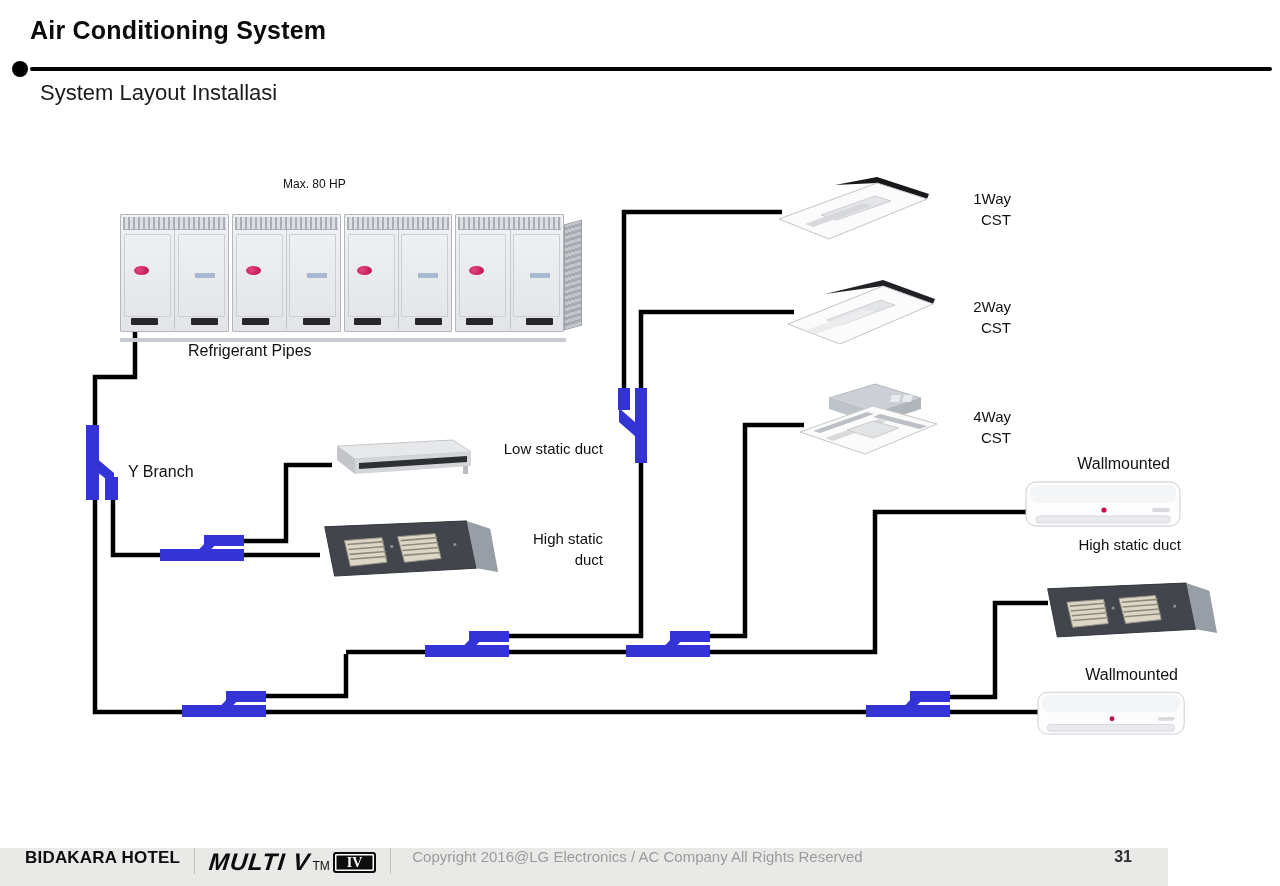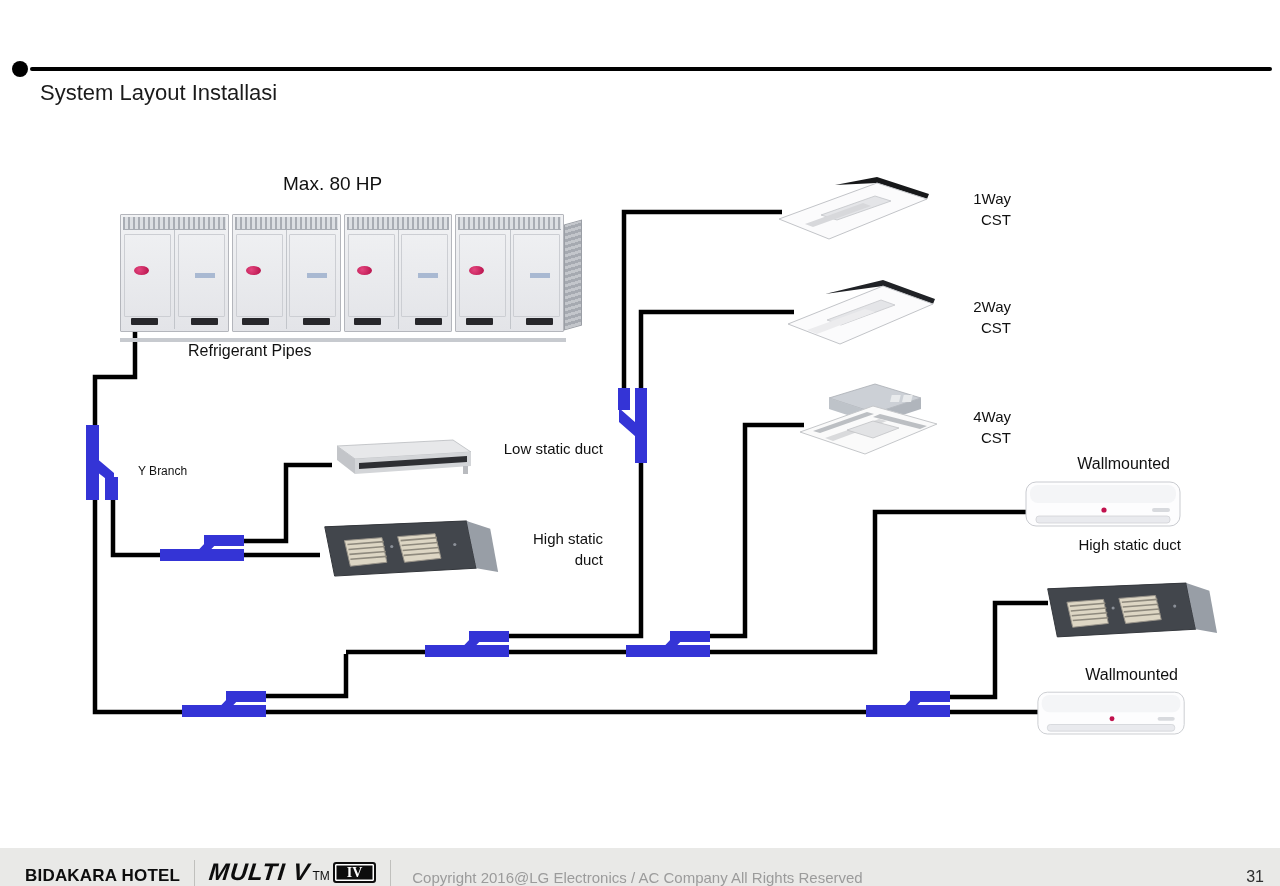--- a/index.html
+++ b/index.html
@@ -17,23 +17,23 @@
   .title{position:absolute;left:30px;top:16px;font-size:25px;font-weight:bold;color:#0a0a0a;letter-spacing:.2px}
   .rule{position:absolute;left:30px;top:67px;width:1242px;height:4px;background:#000;border-radius:2px}
   .rule-dot{position:absolute;left:12px;top:61px;width:16px;height:16px;border-radius:50%;background:#000}
   .subtitle{position:absolute;left:40px;top:80px;font-size:22px;color:#1b1b1b}
   .lg-logo{position:absolute;right:22px;top:4px;display:grid;grid-template-columns:48px auto;column-gap:8px;align-items:center}
   .lg-wordmark{font-size:30px;font-weight:bold;color:#8e9094;letter-spacing:1px;line-height:30px}
   .lg-tagline{grid-column:1/3;text-align:right;font-size:11px;color:#8e9094;margin-top:1px;padding-right:2px}
 
   
   .dlabel{position:absolute;color:#111;font-size:15px;line-height:21px;text-align:right}
-  .lbl-capacity{left:283px;top:172px;font-size:19px;line-height:24px;text-align:center}
+  .lbl-capacity{left:283px;top:172px;font-size:12px;line-height:24px;text-align:center}
   .lbl-refpipes{left:188px;top:340px;font-size:16px;text-align:right}
-  .lbl-ybranch{left:138px;top:461px;font-size:12px;text-align:right}
+  .lbl-ybranch{left:128px;top:461px;font-size:16px;text-align:right}
   .lbl-low{left:503px;top:438px;width:100px}
   .lbl-highmid{left:503px;top:528px;width:100px}
   .lbl-1way{left:951px;top:188px;width:60px}
   .lbl-2way{left:951px;top:296px;width:60px}
   .lbl-4way{left:951px;top:406px;width:60px}
   .lbl-walltop{left:1040px;top:453px;width:130px;font-size:16px}
   .lbl-highright{left:1076px;top:534px;width:105px}
   .lbl-wallbottom{left:1048px;top:664px;width:130px;font-size:16px}
 
   
@@ -53,35 +53,36 @@
   .ou-sticker{position:absolute;right:12%;top:50%;width:20px;height:5px;background:#9db0cc;opacity:.85}
   .ou-slot{position:absolute;bottom:6px;width:27px;height:7px;background:#27272b;border-radius:1px}
   .ou-slot.l{left:9%}.ou-slot.r{right:9%}
   .ou-side{position:absolute;right:0;top:12px;width:18px;height:106px;background:repeating-linear-gradient(0deg,#c3c6cb 0 3px,#a6aab1 3px 6px);transform:skewY(-16deg);border:1px solid #9a9ea5}
   .ou-base{position:absolute;left:0;bottom:0;width:446px;height:4px;background:#c7cacf}
 
   
   .unit{position:absolute}
 
   
-  .footer{position:absolute;left:0;bottom:0;width:1280px;height:38px;background:var(--footer-bg);display:flex;align-items:flex-end}
+  .footer{position:absolute;left:0;bottom:0;width:1168px;height:38px;background:var(--footer-bg);display:flex;align-items:flex-start}
   .f-client{font-weight:bold;font-size:17px;color:#0d0d0d;margin-left:25px;white-space:nowrap;letter-spacing:.2px}
   .f-div{width:1px;height:26px;background:#c0c0bd;margin:0 14px}
   .f-multiv{display:flex;align-items:center;white-space:nowrap}
   .f-multiv-name{font-style:italic;font-weight:bold;font-size:24px;color:#0d0d0d;letter-spacing:1px;transform:skewX(-6deg)}
   .f-tm{font-size:12px;color:#0d0d0d;align-self:flex-end;margin:0 3px 3px 2px}
   .f-badge{display:inline-block;background:#0d0d0d;color:#fff;font-family:"Liberation Serif",serif;font-weight:bold;font-size:14px;line-height:17px;padding:0 12px;border-radius:3px;box-shadow:inset 0 0 0 1.5px #fff;border:2px solid #0d0d0d}
   .f-copy{color:var(--gray-text);font-size:15px;margin-left:7px;white-space:nowrap}
-  .f-page{margin-left:auto;margin-right:16px;font-size:16px;font-weight:400;color:#2e2e2e}
+  .f-page{margin-left:auto;margin-right:36px;font-size:16px;font-weight:700;color:#2e2e2e}
 </style>
 </head>
 <body>
 
 <div class="slide">
 
+  <div class="title">Air Conditioning System</div>
   <div class="rule-dot"></div>
   <div class="rule"></div>
   <div class="subtitle">System Layout Installasi</div>
 
 
   <svg class="pipes" viewBox="0 0 1280 886">
     <defs>
       <path id="ybh" d="M0 14H84V26H0ZM44 0H84V11H44ZM28 26L46 7H58L40 26Z"></path>
       <path id="ybv" d="M0 0H13V75H0ZM19 52H32V75H19ZM2 26L28 48V60L2 40Z"></path>
       <path id="ybm" d="M0 0H12V22H0ZM17 0H29V75H17ZM1 20L26 42V56L1 34Z"></path>

